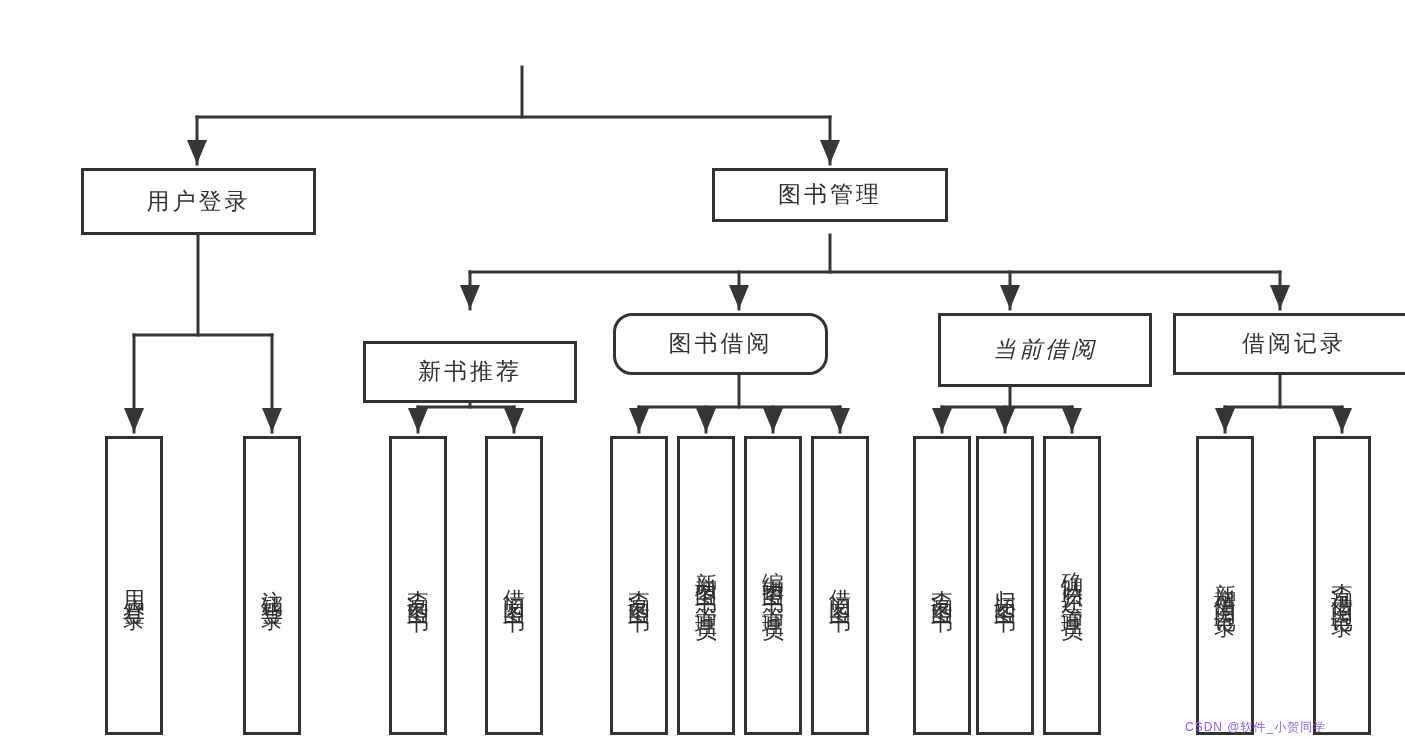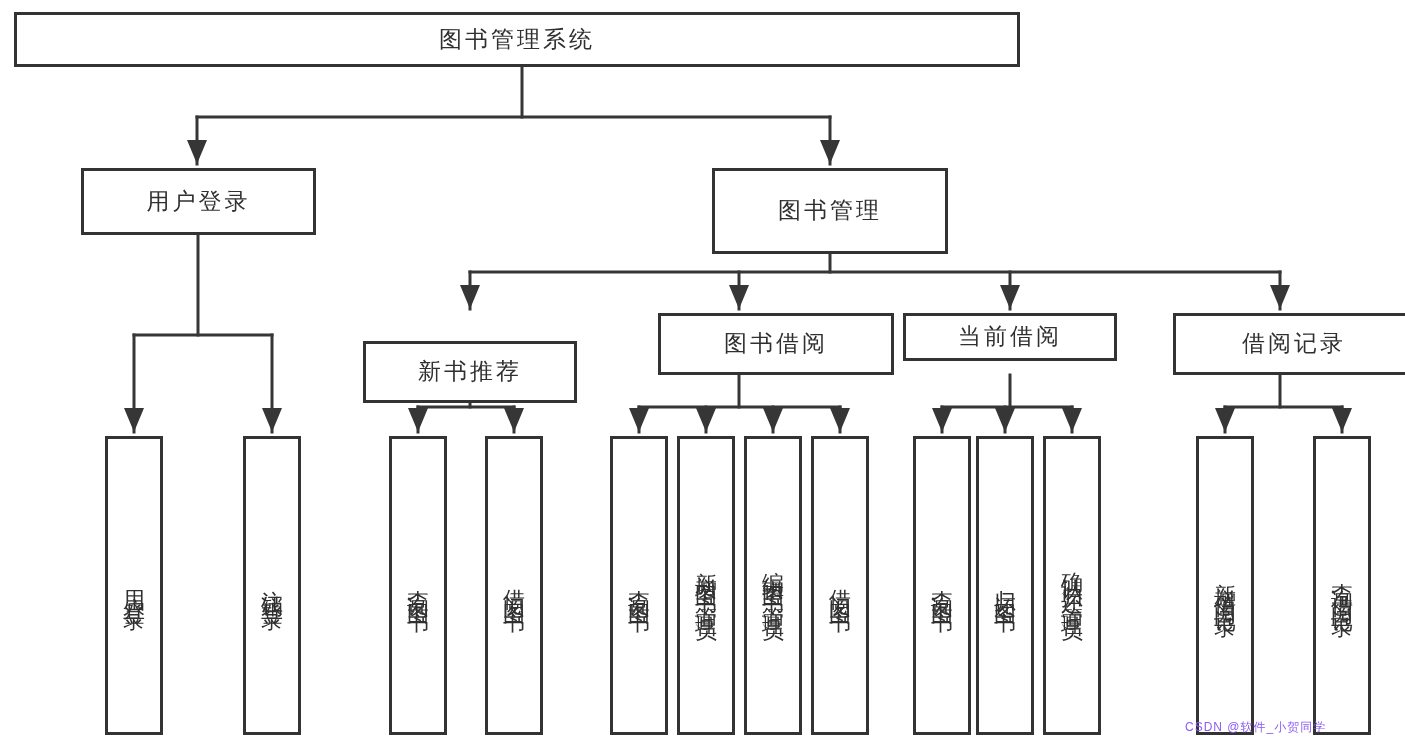--- a/index.html
+++ b/index.html
@@ -108,28 +108,27 @@
     </g>
 
     <g stroke="#363636" stroke-width="3" fill="none" stroke-linecap="square">
       <path d="M1280,375 L1280,407"></path>
       <path d="M1225,407 L1342,407"></path>
       <path d="M1225,407 L1225,432" marker-end="url(#arw)"></path>
       <path d="M1342,407 L1342,432" marker-end="url(#arw)"></path>
     </g>
   </svg>
 
-  <div class="box" style="left:14px; top:12px; width:1006px; height:55px;">图书管理系统</div>
 
   <div class="box" style="left:81px; top:168px; width:235px; height:67px;">用户登录</div>
-  <div class="box" style="left:712px; top:168px; width:236px; height:86px;">图书管理</div>
+  <div class="box" style="left:712px; top:168px; width:236px; height:54px;">图书管理</div>
 
   <div class="box" style="left:363px; top:313px; width:214px; height:62px;margin-top:28px;">新书推荐</div>
-  <div class="box" style="left:658px; top:313px; width:236px; height:62px;">图书借阅</div>
-  <div class="box" style="left:903px; top:313px; width:214px; height:48px;">当前借阅</div>
+  <div class="box" style="left:613px; top:313px; width:215px; height:62px;border-radius:19px;">图书借阅</div>
+  <div class="box" style="left:938px; top:313px; width:214px; height:74px;font-style:italic;">当前借阅</div>
   <div class="box" style="left:1173px; top:313px; width:242px; height:62px;">借阅记录</div>
 
   <div class="box v" style="left:105px; top:436px; width:58px; height:299px;">用户登录</div>
   <div class="box v" style="left:243px; top:436px; width:58px; height:299px;">注销登录</div>
 
   <div class="box v" style="left:389px; top:436px; width:58px; height:299px;">查询图书</div>
   <div class="box v" style="left:485px; top:436px; width:58px; height:299px;">借阅图书</div>
 
   <div class="box v" style="left:610px; top:436px; width:58px; height:299px;">查询图书</div>
   <div class="box v" style="left:677px; top:436px; width:58px; height:299px;">新增图书（管理员）</div>

